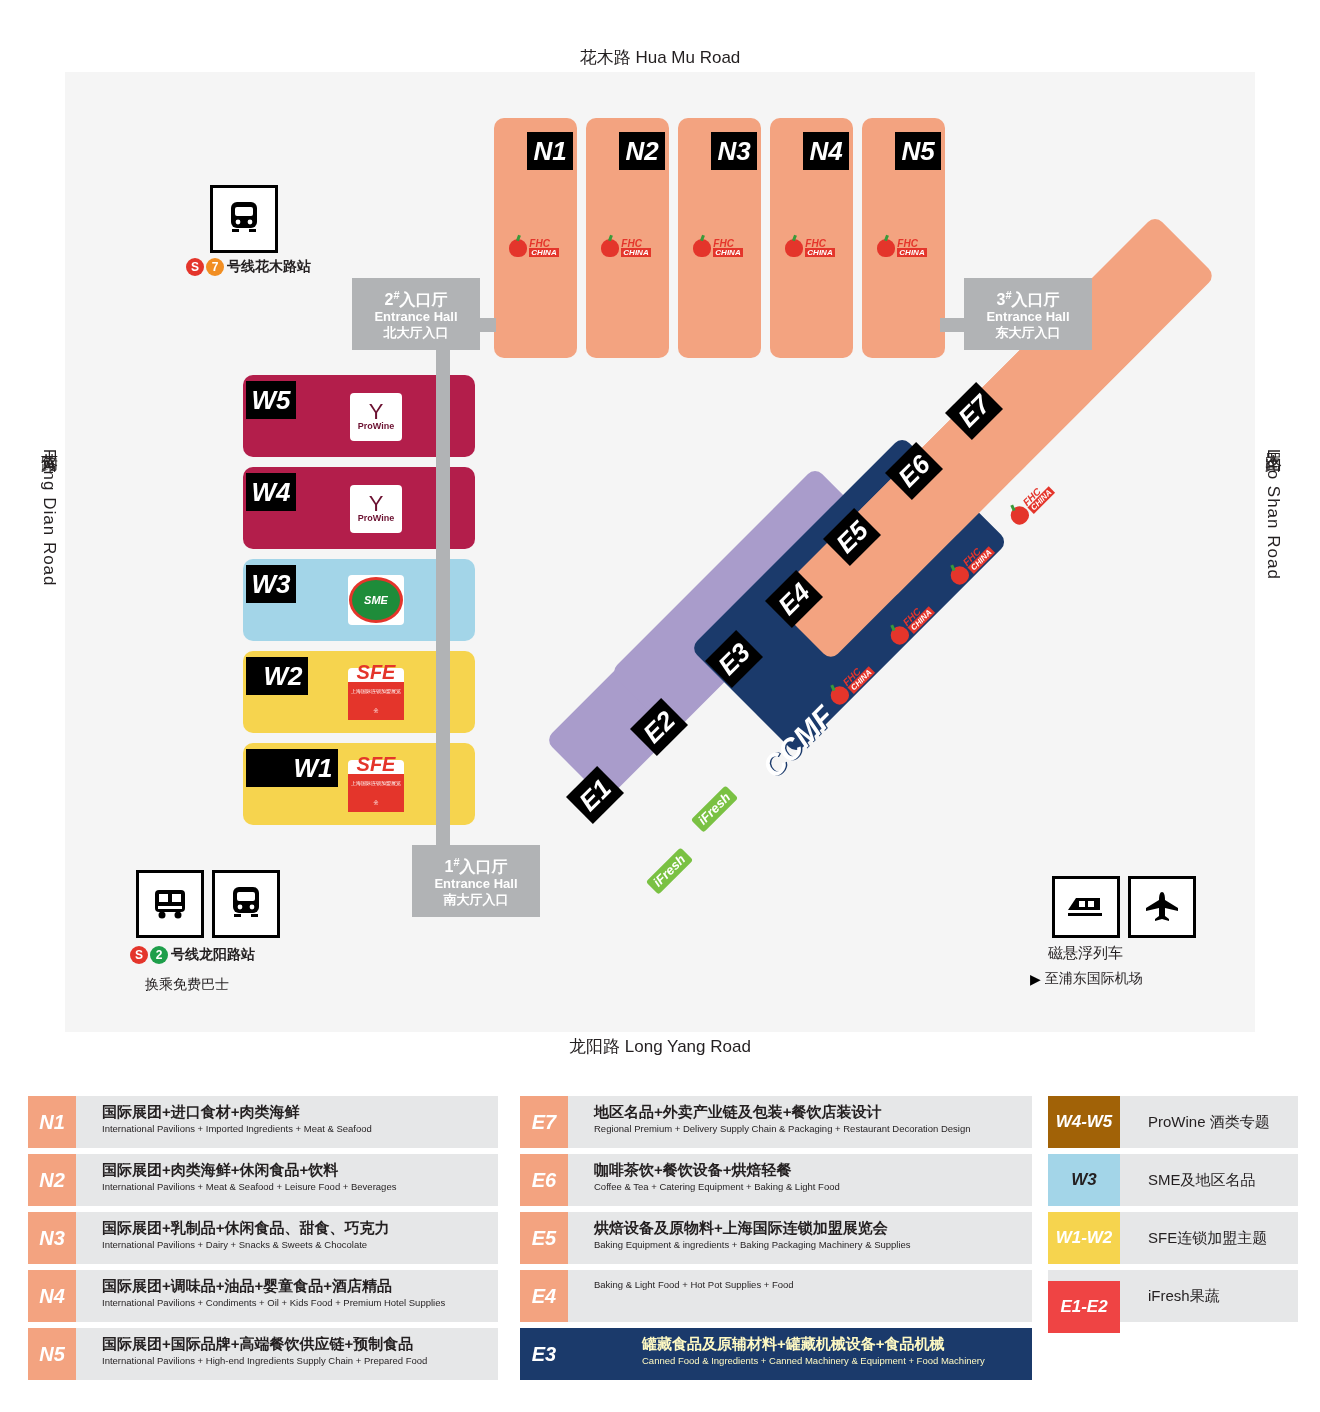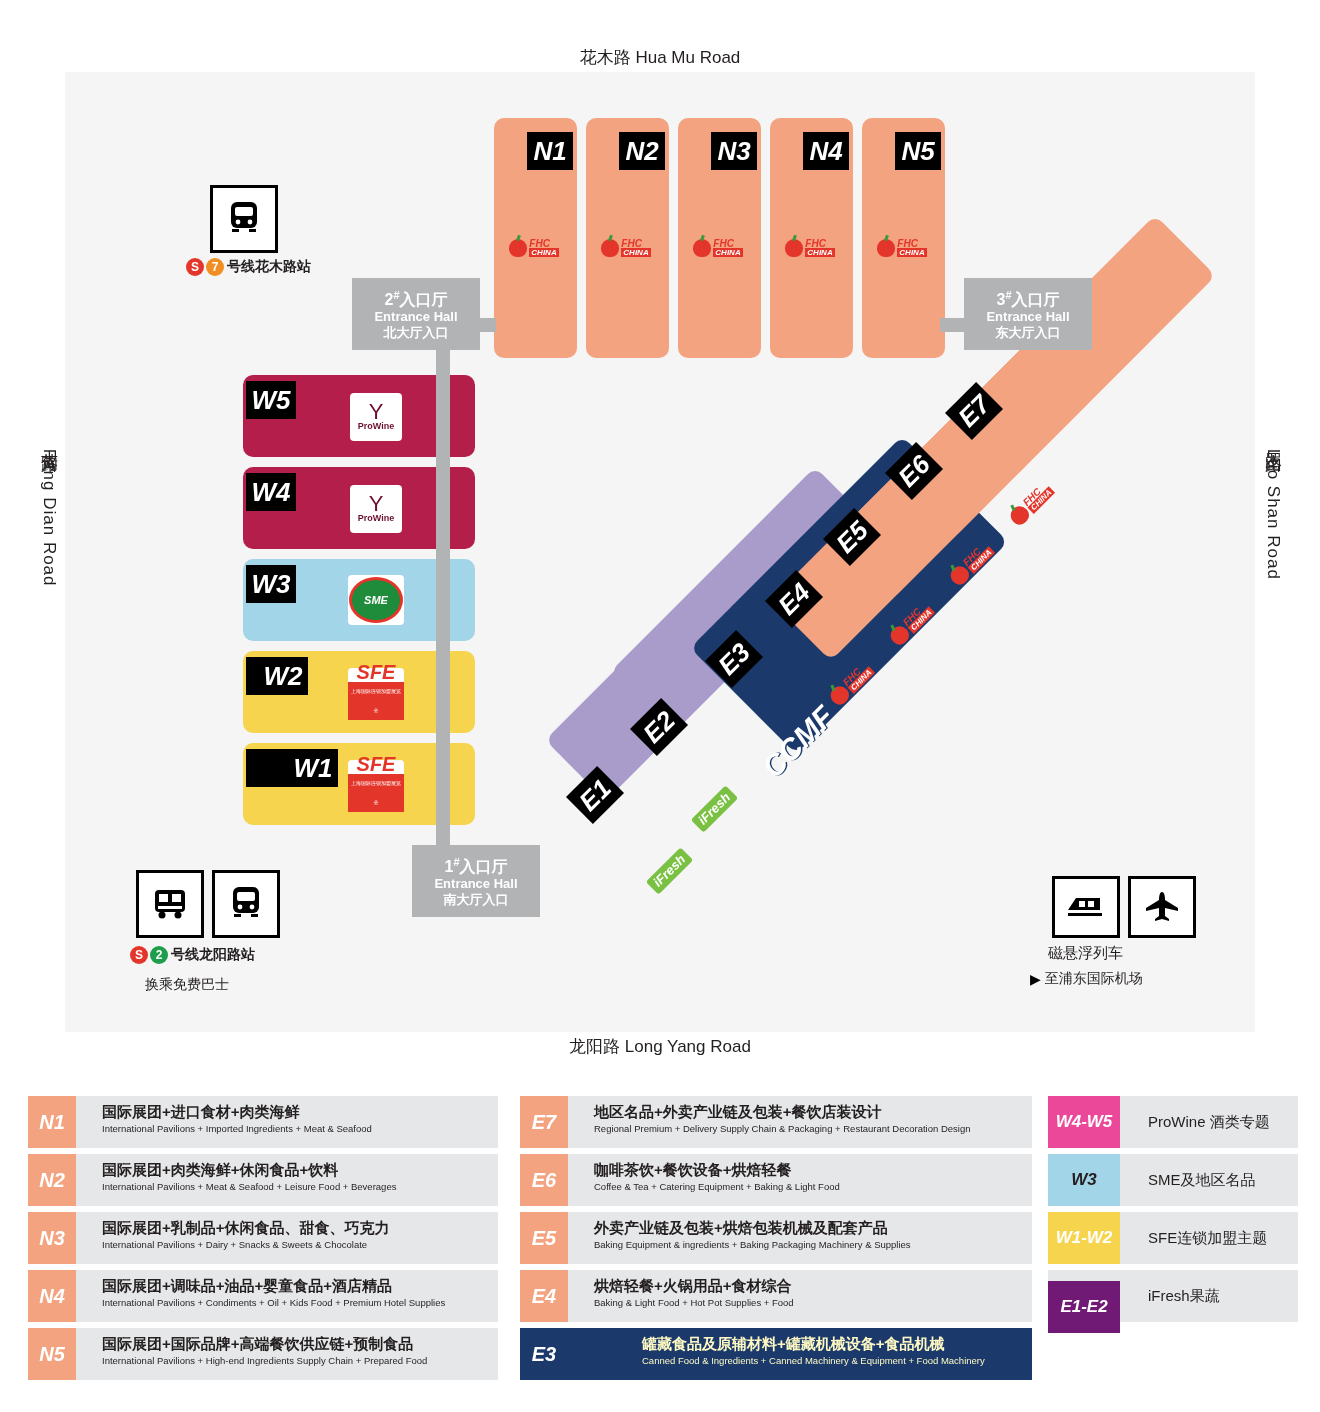--- a/index.html
+++ b/index.html
@@ -346,51 +346,50 @@
     <div class="lg-row">
       <div class="lg-code" style="background:#f3a380;">E6</div>
       <div class="lg-text">
         <div class="lg-cn">咖啡茶饮+餐饮设备+烘焙轻餐</div>
         <div class="lg-en">Coffee &amp; Tea + Catering Equipment + Baking &amp; Light Food</div>
       </div>
     </div>
     <div class="lg-row">
       <div class="lg-code" style="background:#f3a380;">E5</div>
       <div class="lg-text">
-        <div class="lg-cn">外卖产业链及包装+烘焙包装机械及配套产品</div>
+        <div class="lg-cn">烘焙设备及原物料+上海国际连锁加盟展览会</div>
         <div class="lg-en">Baking Equipment &amp; ingredients + Baking Packaging Machinery &amp; Supplies</div>
       </div>
     </div>
     <div class="lg-row">
       <div class="lg-code" style="background:#f3a380;">E4</div>
       <div class="lg-text">
-        <div class="lg-cn">烘焙轻餐+火锅用品+食材综合</div>
         <div class="lg-en">Baking &amp; Light Food + Hot Pot Supplies + Food</div>
       </div>
     </div>
     <div class="lg-row row-navy">
       <div class="lg-code" style="background:#1b3a6b;">E3</div>
       <div class="lg-text">
         <div class="lg-cn">罐藏食品及原辅材料+罐藏机械设备+食品机械</div>
         <div class="lg-en">Canned Food &amp; Ingredients + Canned Machinery &amp; Equipment + Food Machinery</div>
       </div>
     </div>
   </div>
 
   <div class="lg-col" id="lg-right">
     <div class="lg-row2">
-      <div class="lg-code2" style="background:#ec4899;">W4-W5</div>
+      <div class="lg-code2" style="background:#a16207;">W4-W5</div>
       <div class="lg-label2">ProWine 酒类专题</div>
     </div>
     <div class="lg-row2">
       <div class="lg-code2" style="background:#a3d5e8;color:#231f20;">W3</div>
       <div class="lg-label2">SME及地区名品</div>
     </div>
     <div class="lg-row2">
       <div class="lg-code2" style="background:#f6d44e;color:#ffffff;">W1-W2</div>
       <div class="lg-label2">SFE连锁加盟主题</div>
     </div>
     <div class="lg-row2">
-      <div class="lg-code2" style="background:#701a75;margin-top:21px;">E1-E2</div>
+      <div class="lg-code2" style="background:#ef4444;margin-top:21px;">E1-E2</div>
       <div class="lg-label2">iFresh果蔬</div>
     </div>
   </div>
 </div>
 
 </body></html>

